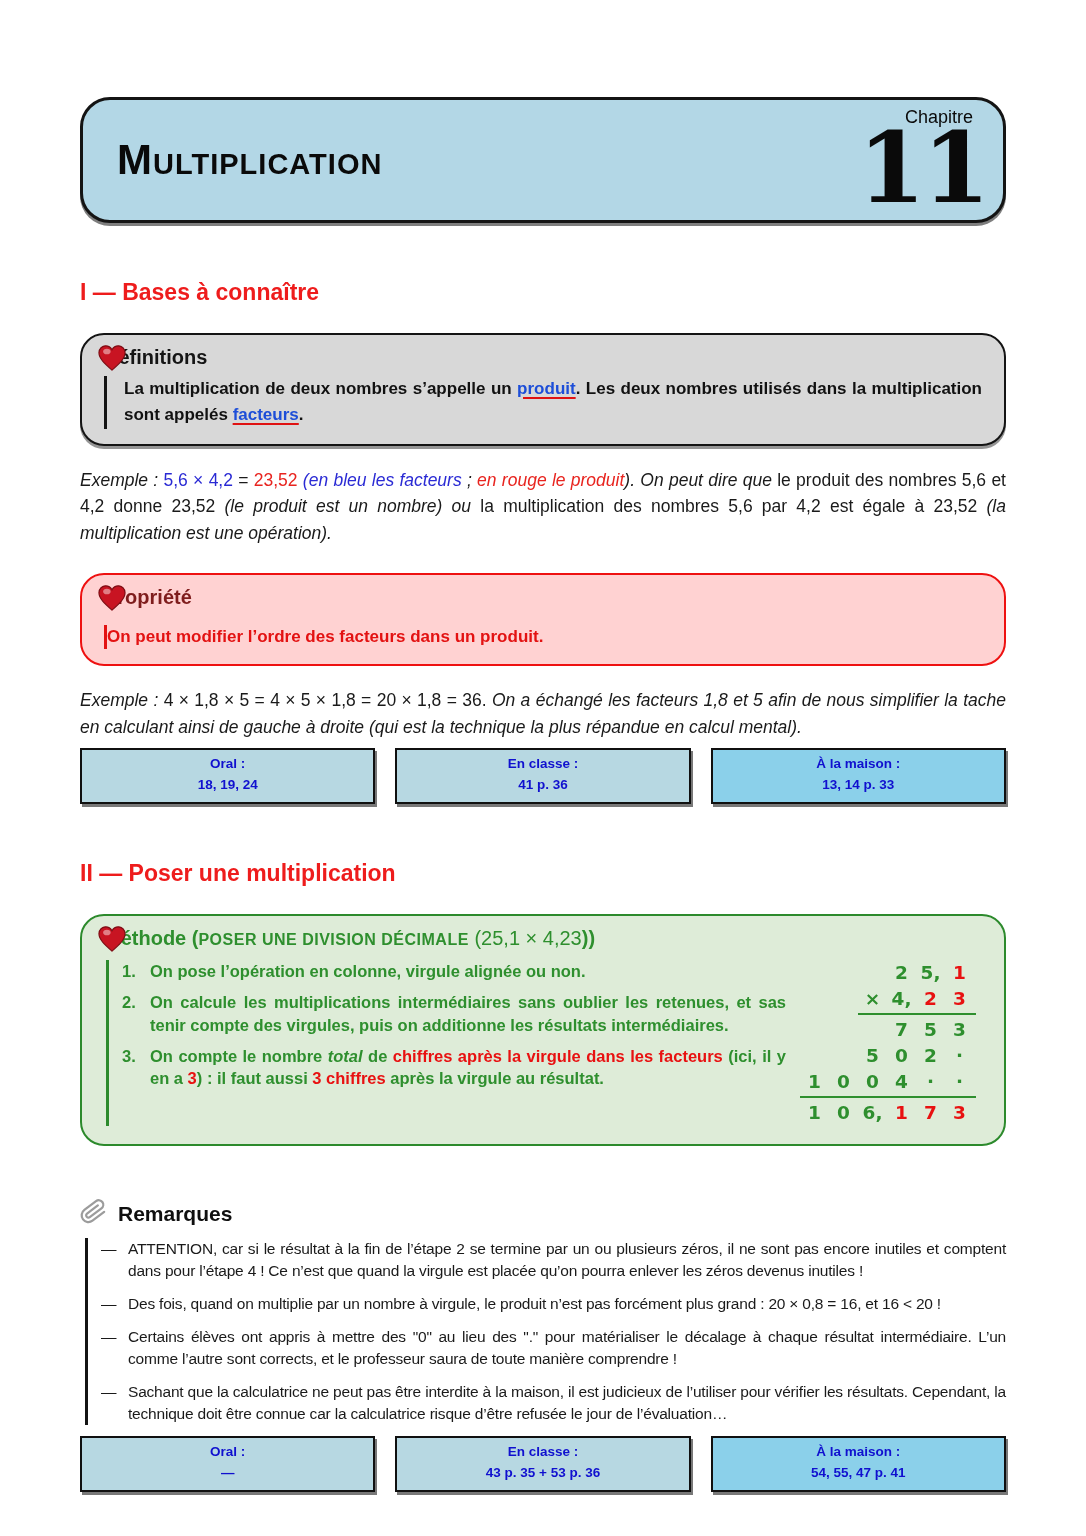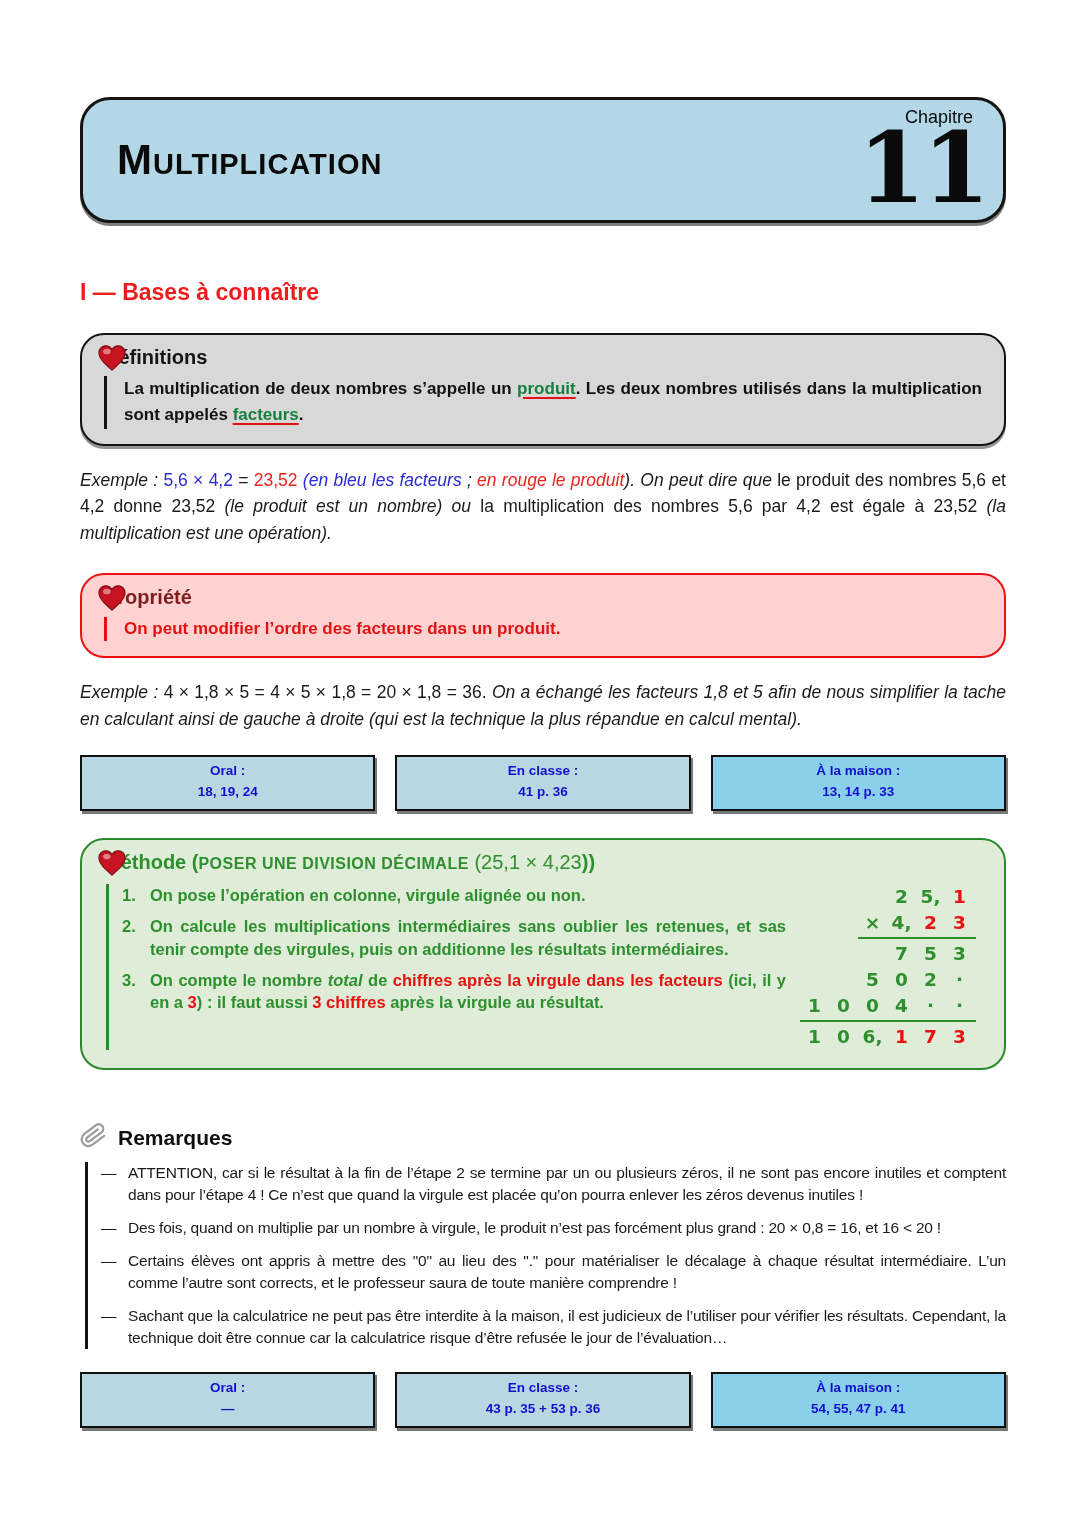--- a/index.html
+++ b/index.html
@@ -34,26 +34,26 @@
   
   .callout { position: relative; border-radius: 24px; margin-top: 27px; padding: 11px 22px 15px; }
   .heart { position: absolute; top: 9px; left: 15px; }
   .box-title { text-align: left; font-weight: bold; font-size: 20px; }
 
   .definitions { background: #d8d8d8; border: 2.5px solid #141414; box-shadow: 0 3px 0 rgba(20,20,20,.45); }
   .definitions .box-body {
     margin-top: 7px; border-left: 3px solid #141414; padding-left: 17px;
     font-weight: bold; font-size: 17px; line-height: 1.55; text-align: justify; color: #111;
   }
-  .kw { color: #15803d; font-weight: bold; text-decoration: underline; text-decoration-color: #e01212; text-decoration-thickness: 2px; text-underline-offset: 3px; }
+  .kw { color: #1d4ed8; font-weight: bold; text-decoration: underline; text-decoration-color: #e01212; text-decoration-thickness: 2px; text-underline-offset: 3px; }
 
   .property { background: #ffd2d2; border: 2.5px solid #ee1111; }
   .property .box-title { color: #7f1d1d; }
   .property .box-body {
-    margin-top: 8px; border-left: 3px solid #e31212; padding-left: 17px;
+    margin-top: 16px; border-left: 3px solid #e31212; 
     color: #e31212; font-size: 17px; font-weight: 600; line-height: 1.4;
   }
 
   .method { background: #deecd8; border: 2.5px solid #2c8a2c; padding-bottom: 18px; }
   .method .box-title { color: #2e8f2e; }
   .sc { text-transform: uppercase; font-size: .8em; letter-spacing: .5px; }
   .title-math { font-weight: 500; }
   .method-content { display: flex; margin-top: 10px; }
   .steps { flex: 1; border-left: 3px solid #2c8a2c; padding-left: 13px; margin-left: 2px;
            color: #2e8f2e; font-weight: bold; font-size: 16.5px; line-height: 1.38; }
@@ -73,21 +73,21 @@
 
   
   .example { margin-top: 21px; font-size: 17.5px; line-height: 1.52; text-align: justify; color: #1a1a1a; }
   .it { font-style: italic; }
   .math-blue { color: #2a2ad4; }
   .math-red { color: #e8241f; }
   .note-blue { color: #2a2ad4; font-style: italic; }
   .note-red { color: #e8241f; font-style: italic; }
 
   
-  .hw-row { display: flex; gap: 20px; margin-top: 23px; }
+  .hw-row { display: flex; gap: 20px; margin-top: 8px; }
   .hw-box { flex: 1; background: #b7d8e2; border: 2.5px solid #101010; text-align: center;
             padding: 4px 4px 6px; box-shadow: 2px 3px 0 rgba(10,10,10,.55); }
   .hw-box.alt { background: #8bd0ea; }
   .hw-label, .hw-value { color: #1010cf; font-weight: bold; font-size: 13.5px; line-height: 1.55; }
 
   
   .remarks { margin-top: 52px; }
   .remarks-header { display: flex; align-items: center; gap: 11px; }
   .remarks-title { font-size: 21px; font-weight: bold; color: #0f0f0f; }
   .remarks-body { margin-top: 9px; margin-left: 5px; border-left: 3.5px solid #141414; padding-left: 13px; }
@@ -150,20 +150,21 @@
     <div class="hw-box">
       <div class="hw-label">En classe :</div>
       <div class="hw-value">41 p. 36</div>
     </div>
     <div class="hw-box alt">
       <div class="hw-label">À la maison :</div>
       <div class="hw-value">13, 14 p. 33</div>
     </div>
   </div>
 
+  <div class="section-heading">II — Poser une multiplication</div>
 
   <div class="callout method">
     <span class="heart">
       <svg width="30" height="28" viewBox="0 0 32 30">
           <path d="M16 28 C8 21 2 15.5 2 9.5 C2 4.8 5.6 2 9.3 2 C12 2 14.6 3.6 16 6.2 C17.4 3.6 20 2 22.7 2 C26.4 2 30 4.8 30 9.5 C30 15.5 24 21 16 28 Z" fill="#c81422" stroke="#7d0d14" stroke-width="1.2"></path>
           <ellipse cx="10.5" cy="8" rx="4" ry="3" fill="rgba(255,255,255,0.45)"></ellipse>
         </svg>
     </span>
     <div class="box-title">
       <span>Méthode (</span><span class="sc">poser une division décimale</span><span class="title-math"> (25,1 × 4,23</span><span>))</span>

